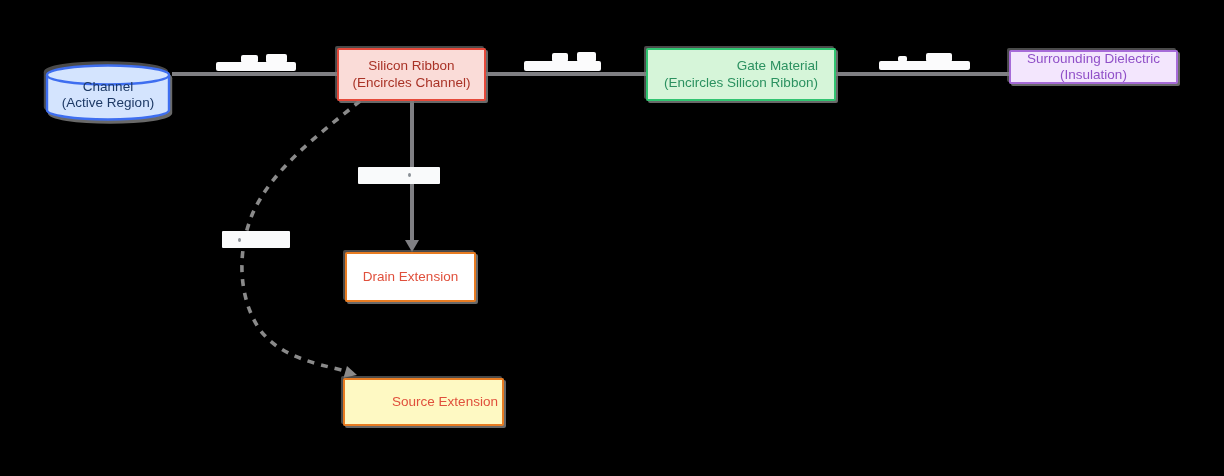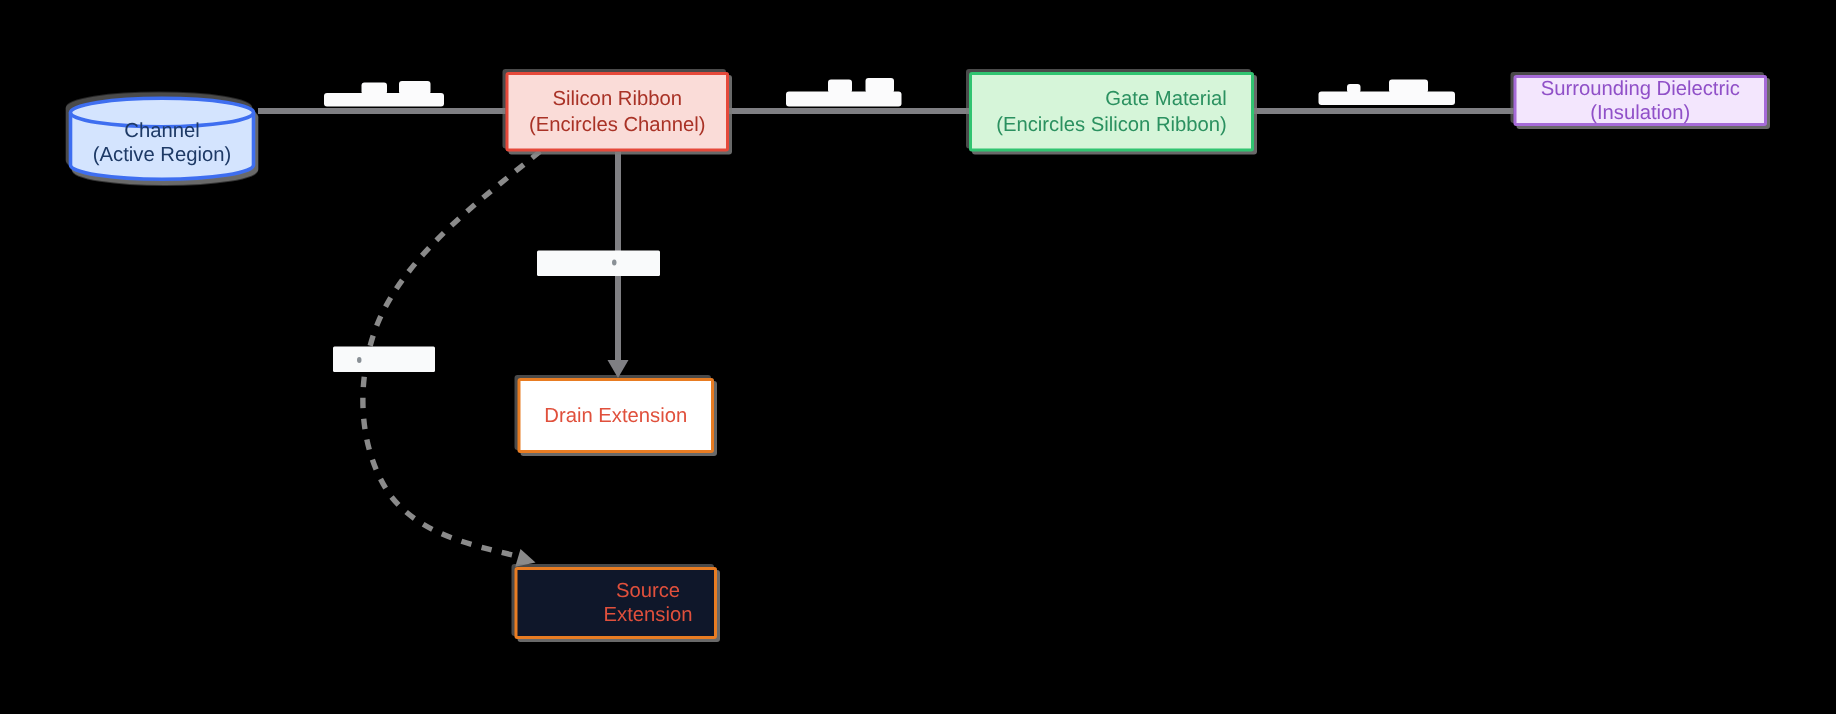--- a/index.html
+++ b/index.html
@@ -92,17 +92,17 @@
 
   <div class="node" style="left: 1009px; top: 50px; width: 169px; height: 34px; background-color: rgb(243, 230, 253); border-color: rgb(166, 107, 216); color: rgb(144, 80, 200);">
     <div class="node-label">Surrounding Dielectric
 (Insulation)</div>
   </div>
 
   <div class="node" style="left: 345px; top: 252px; width: 131px; height: 50px; background-color: #ffffff; border-color: rgb(232, 124, 34); color: rgb(224, 80, 60);">
     <div class="node-label">Drain Extension</div>
   </div>
 
-  <div class="node" style="left: 343px; top: 378px; width: 135px; height: 48px; background-color: #0f172a; border-color: rgb(232, 124, 34); color: rgb(224, 80, 60); padding-left: 43px;">
+  <div class="node" style="left: 343px; top: 378px; width: 161px; height: 48px; background-color: #fef9c3; border-color: rgb(232, 124, 34); color: rgb(224, 80, 60); padding-left: 43px;">
     <div class="node-label">Source Extension</div>
   </div>
 
 </div>
 
 </body></html>

